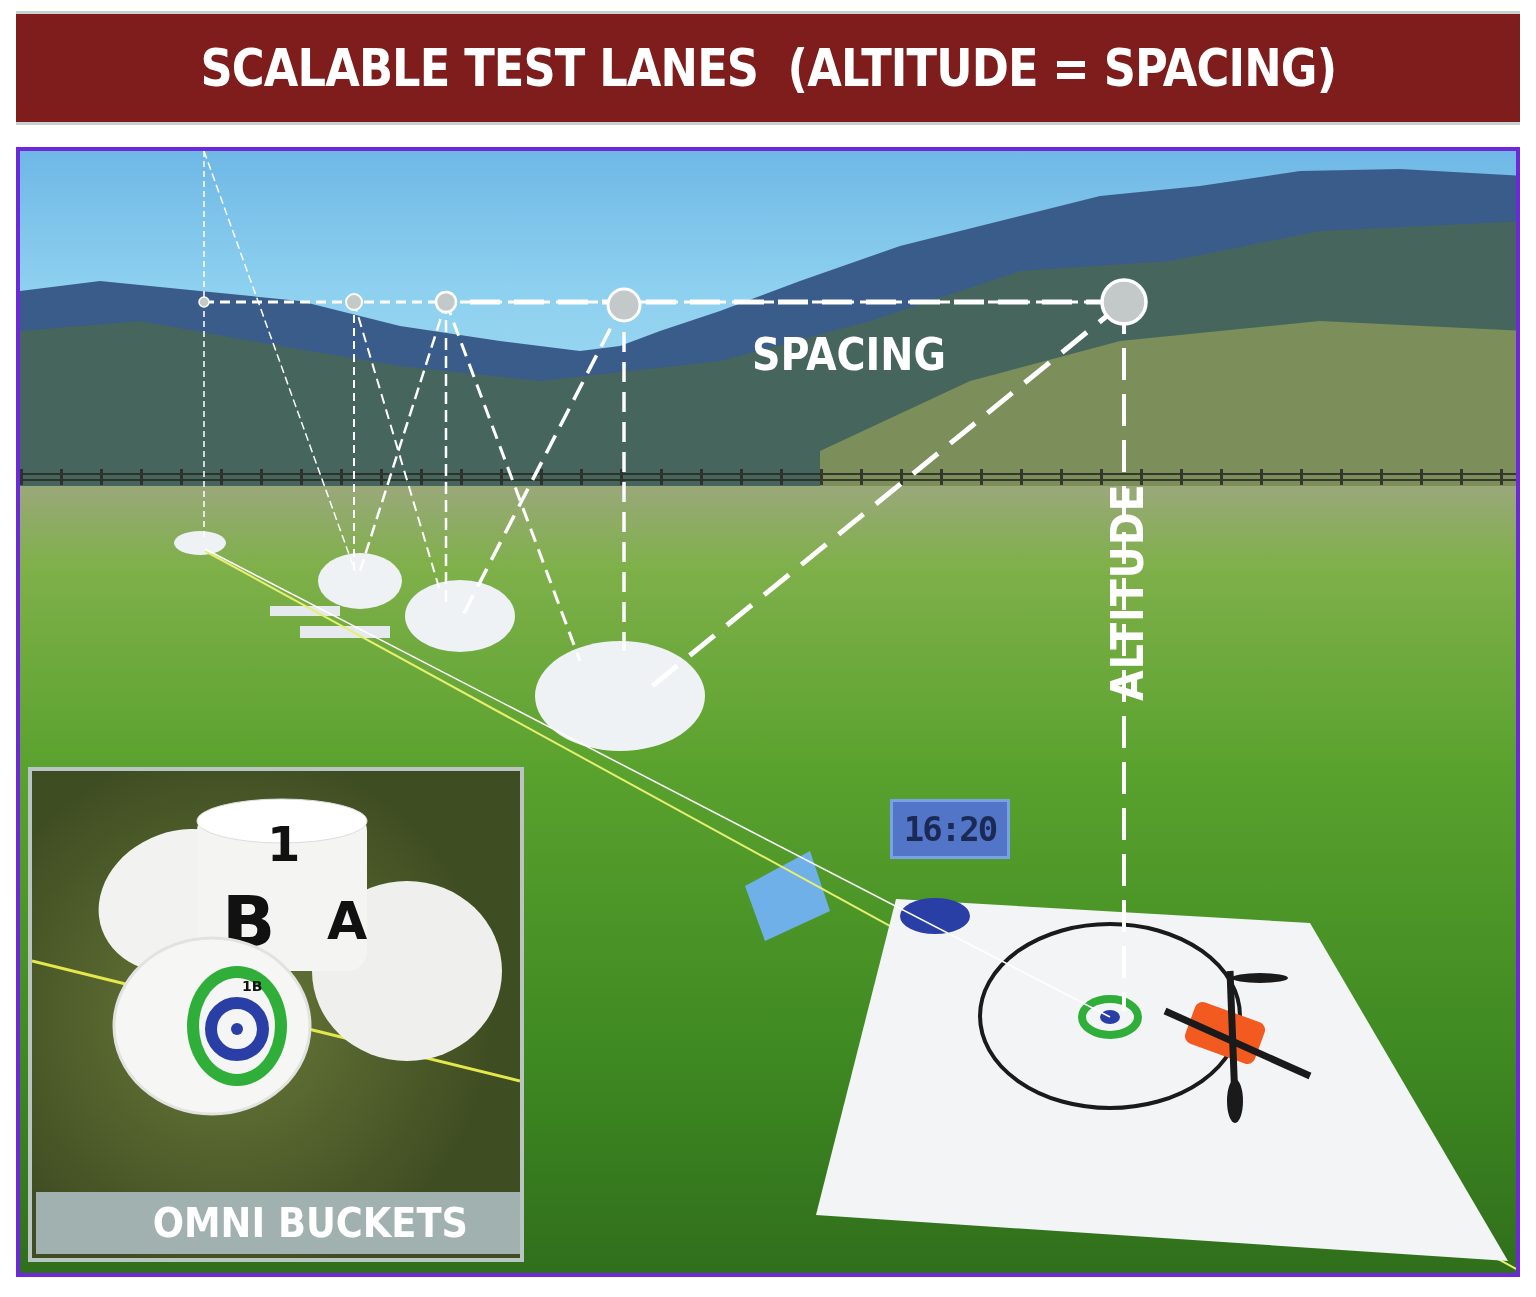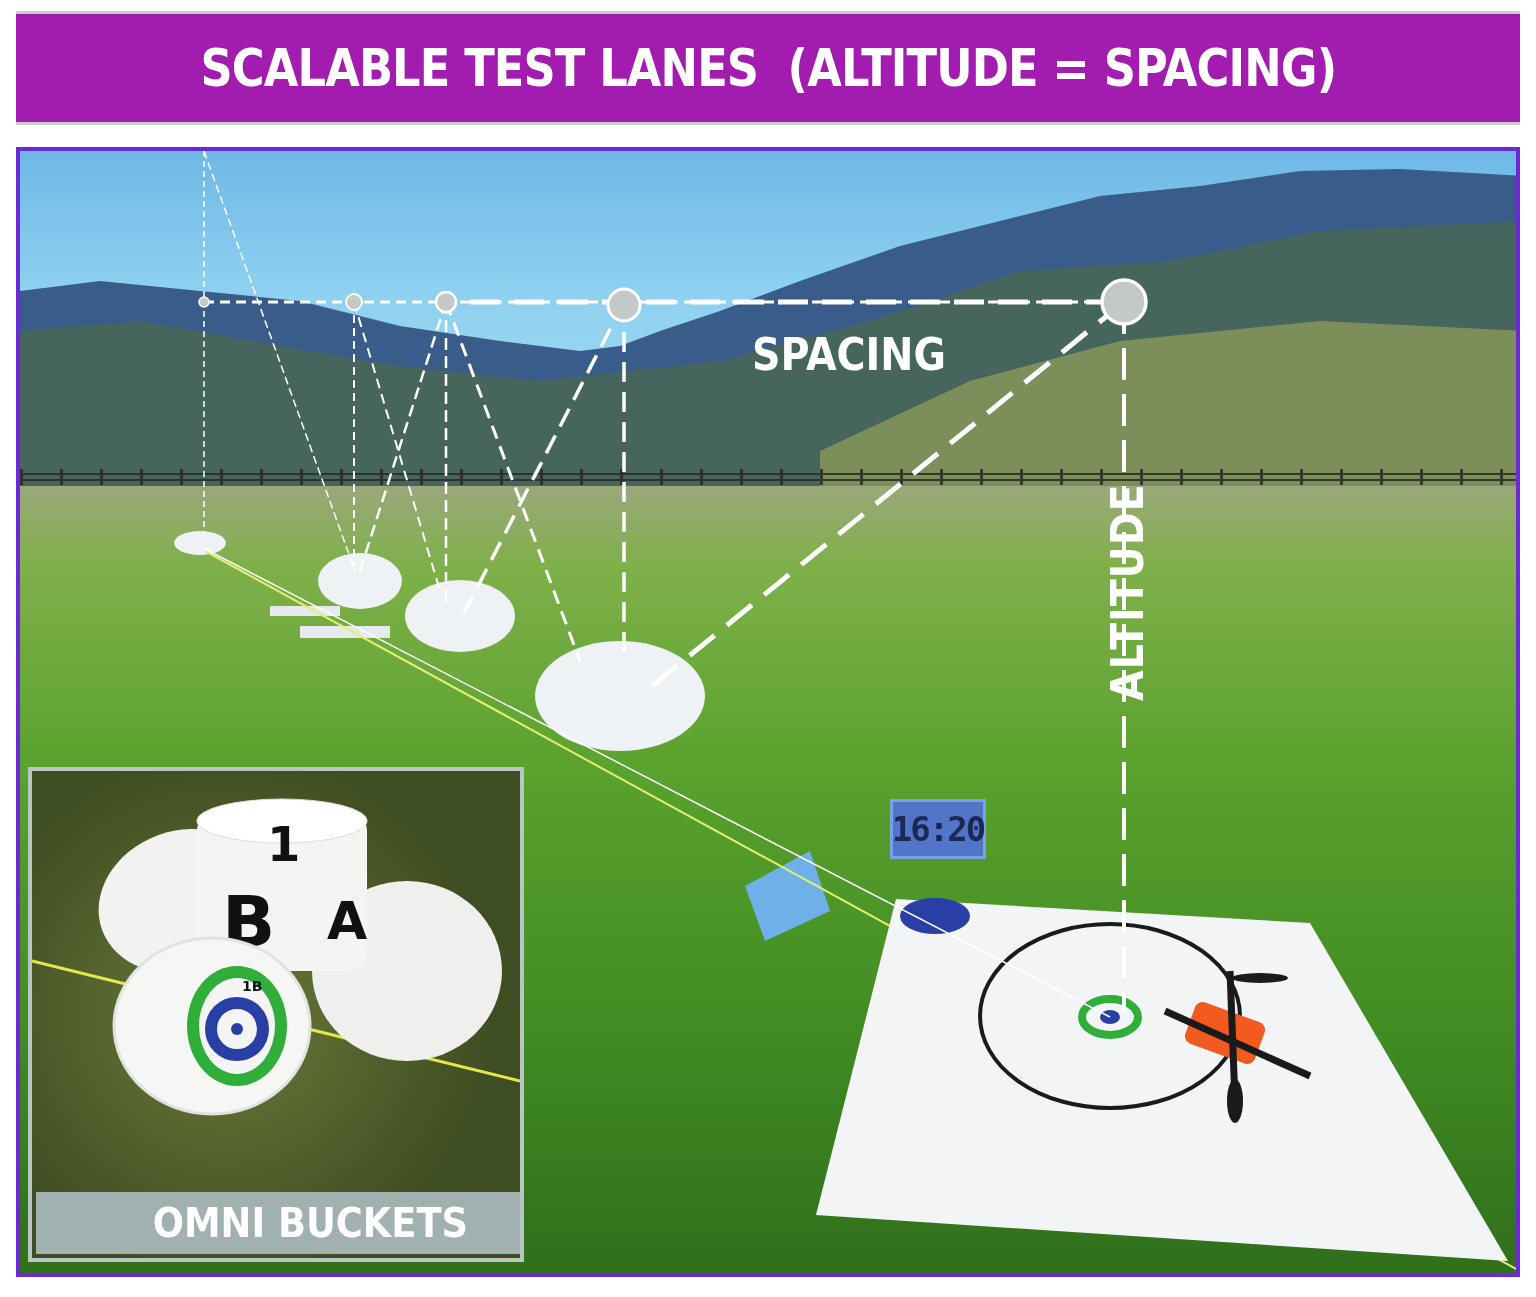--- a/index.html
+++ b/index.html
@@ -1,26 +1,26 @@
 <!DOCTYPE html>
 <html><head>
 <meta charset="utf-8">
 <style>
   html,body{margin:0;padding:0;background:#ffffff;}
   body{width:1536px;height:1297px;position:relative;overflow:hidden;font-family:"DejaVu Sans",sans-serif;}
-  .title-bar{position:absolute;left:16px;top:11px;width:1504px;height:114px;background:#a21caf;border-top:3px solid #c7d0cf;border-bottom:3px solid #c7d0cf;box-sizing:border-box;display:flex;align-items:center;justify-content:center;}
+  .title-bar{position:absolute;left:16px;top:11px;width:1504px;height:114px;background:#7f1d1d;border-top:3px solid #c7d0cf;border-bottom:3px solid #c7d0cf;box-sizing:border-box;display:flex;align-items:center;justify-content:center;}
   .title-text{color:#ffffff;font-weight:bold;font-size:52px;letter-spacing:-1px;font-family:"DejaVu Sans",sans-serif;transform:scaleX(0.86);white-space:pre;}
   .photo{position:absolute;left:16px;top:147px;width:1504px;height:1130px;overflow:hidden;border:4px solid #6d28d9;box-sizing:border-box;}
   .sky{position:absolute;left:0;top:0;width:100%;height:340px;background:linear-gradient(180deg,#6fb8e6 0%,#8dd0ef 40%,#a9def2 100%);}
   .ground{position:absolute;left:0;top:335px;width:100%;height:800px;background:linear-gradient(180deg,#9aa87a 0%,#7fb04a 10%,#5aa22e 35%,#3f8a22 70%,#2f6d1b 100%);}
   .fence{position:absolute;left:0;top:318px;width:100%;height:16px;background:repeating-linear-gradient(90deg,#2b2a24 0 3px,transparent 3px 40px),linear-gradient(180deg,transparent 0 4px,#2b2a24 4px 6px,transparent 6px 10px,#2b2a24 10px 12px,transparent 12px);opacity:.85;}
   svg.overlay{position:absolute;left:0;top:0;}
   .label-spacing{position:absolute;left:732px;top:178px;color:#fff;font-weight:bold;font-size:44px;transform:scaleX(0.9);transform-origin:left;}
   .label-altitude{position:absolute;left:1082px;top:550px;color:#fff;font-weight:bold;font-size:44px;transform:rotate(-90deg) scaleX(0.9);transform-origin:left top;letter-spacing:1px;}
-  .clock{position:absolute;left:870px;top:648px;width:96px;height:60px;background:#5275c8;border:3px solid #7aa0e8;box-sizing:border-box;display:flex;align-items:center;justify-content:center;}
+  .clock{position:absolute;left:870px;top:648px;width:120px;height:60px;background:#5275c8;border:3px solid #7aa0e8;box-sizing:border-box;display:flex;align-items:center;justify-content:center;}
   .clock-text{font-family:"DejaVu Sans Mono",monospace;font-size:34px;color:#1a2a55;font-weight:bold;letter-spacing:-2px;}
   .inset{position:absolute;left:28px;top:767px;width:496px;height:495px;border:4px solid #b9c4c3;box-sizing:border-box;overflow:hidden;background:#4a5a2a;}
   .inset-photo{position:absolute;left:0;top:0;width:100%;height:100%;background:radial-gradient(circle at 40% 50%,#6b7a3a,#3f4d22 70%);}
   .inset-caption{position:absolute;left:4px;bottom:4px;width:548px;height:62px;background:#a1b1b0;display:flex;align-items:center;justify-content:center;}
   .inset-caption-text{color:#fff;font-weight:bold;font-size:40px;font-family:"DejaVu Sans",sans-serif;transform:scaleX(0.92);}
   .nist{position:absolute;left:1340px;top:1130px;color:#2d3fb0;font-weight:bold;font-size:28px;font-style:italic;transform:rotate(-18deg);letter-spacing:1px;}
 </style>
 </head>
 <body>
 

